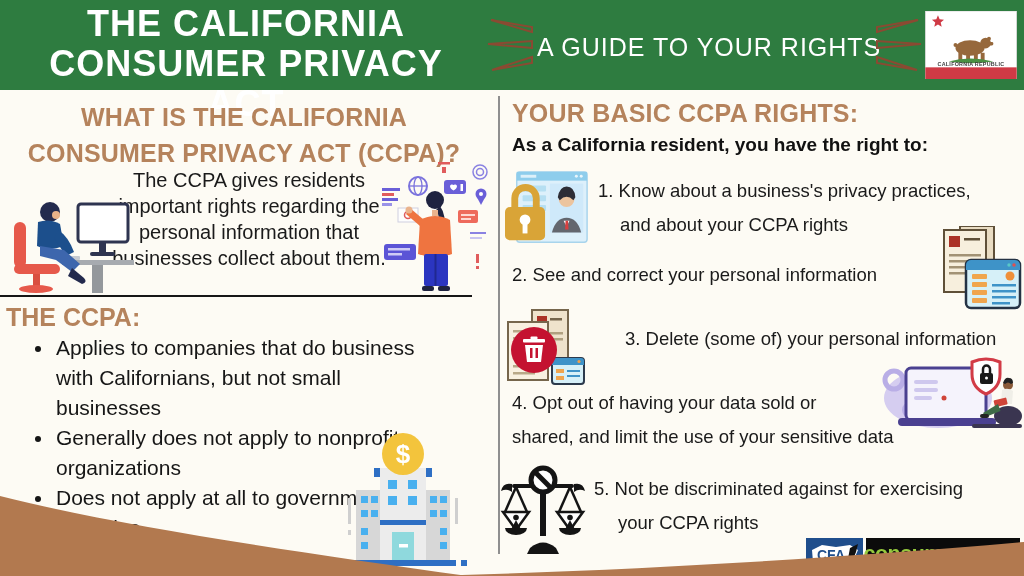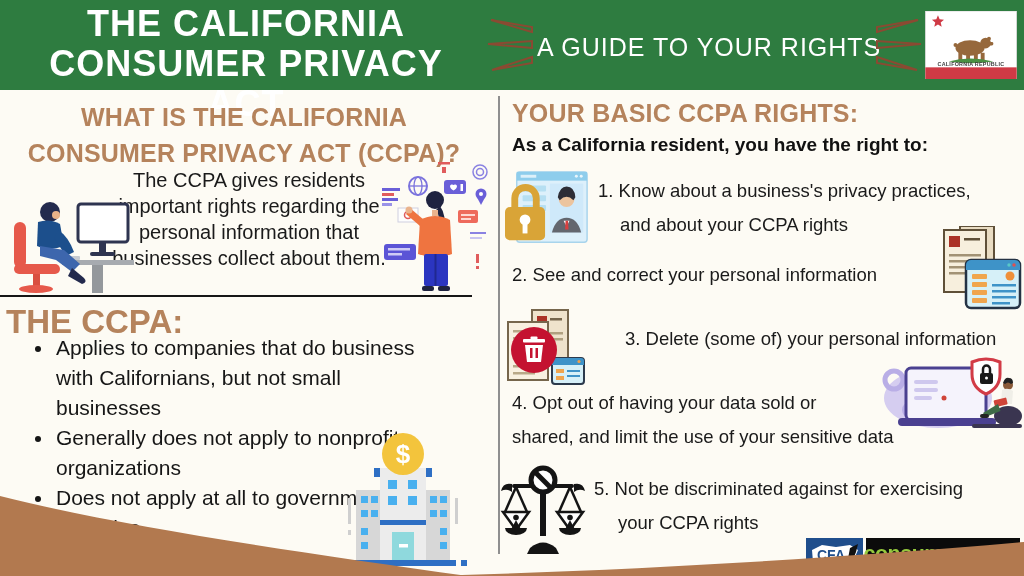--- a/index.html
+++ b/index.html
@@ -22,21 +22,21 @@
   .divider{position:absolute;left:498px;top:96px;width:2px;height:458px;background:#8f8f8f;}
 
   
   .lc-heading{position:absolute;left:24px;top:99px;width:440px;text-align:center;
     color:var(--accent-tan,#b5835c);font-size:25px;font-weight:800;line-height:36px;letter-spacing:.2px;}
   .lc-intro{position:absolute;left:108px;top:167px;width:282px;text-align:center;color:#1a1a1a;
     font-size:20px;line-height:26px;}
   .man-illo{position:absolute;left:4px;top:176px;width:132px;height:120px;}
   .woman-illo{position:absolute;left:382px;top:158px;width:108px;height:138px;}
   .ground-line{position:absolute;left:0;top:295px;width:472px;height:2px;background:#161616;}
-  .lc-subheading{position:absolute;left:6px;top:303px;color:var(--accent-tan,#b5835c);font-size:33px;font-weight:800;}
+  .lc-subheading{position:absolute;left:6px;top:303px;color:var(--accent-tan,#b5835c);font-size:25px;font-weight:800;}
   .lc-bullets{position:absolute;left:30px;top:333px;width:392px;margin:0;padding:0 0 0 24px;
     color:#161616;font-size:21px;line-height:30px;}
   .lc-bullets li{margin:0;padding-left:2px;}
   .building-illo{position:absolute;left:330px;top:428px;width:146px;height:138px;}
 
   
   .rc-heading{position:absolute;left:512px;top:99px;color:var(--accent-tan,#b5835c);
     font-size:25px;font-weight:800;white-space:nowrap;letter-spacing:.2px;}
   .rc-sub{position:absolute;left:512px;top:134px;color:#111;font-size:19px;font-weight:700;white-space:nowrap;}
   .rline{position:absolute;color:#1a1a1a;font-size:18.5px;white-space:nowrap;text-align:center;}

